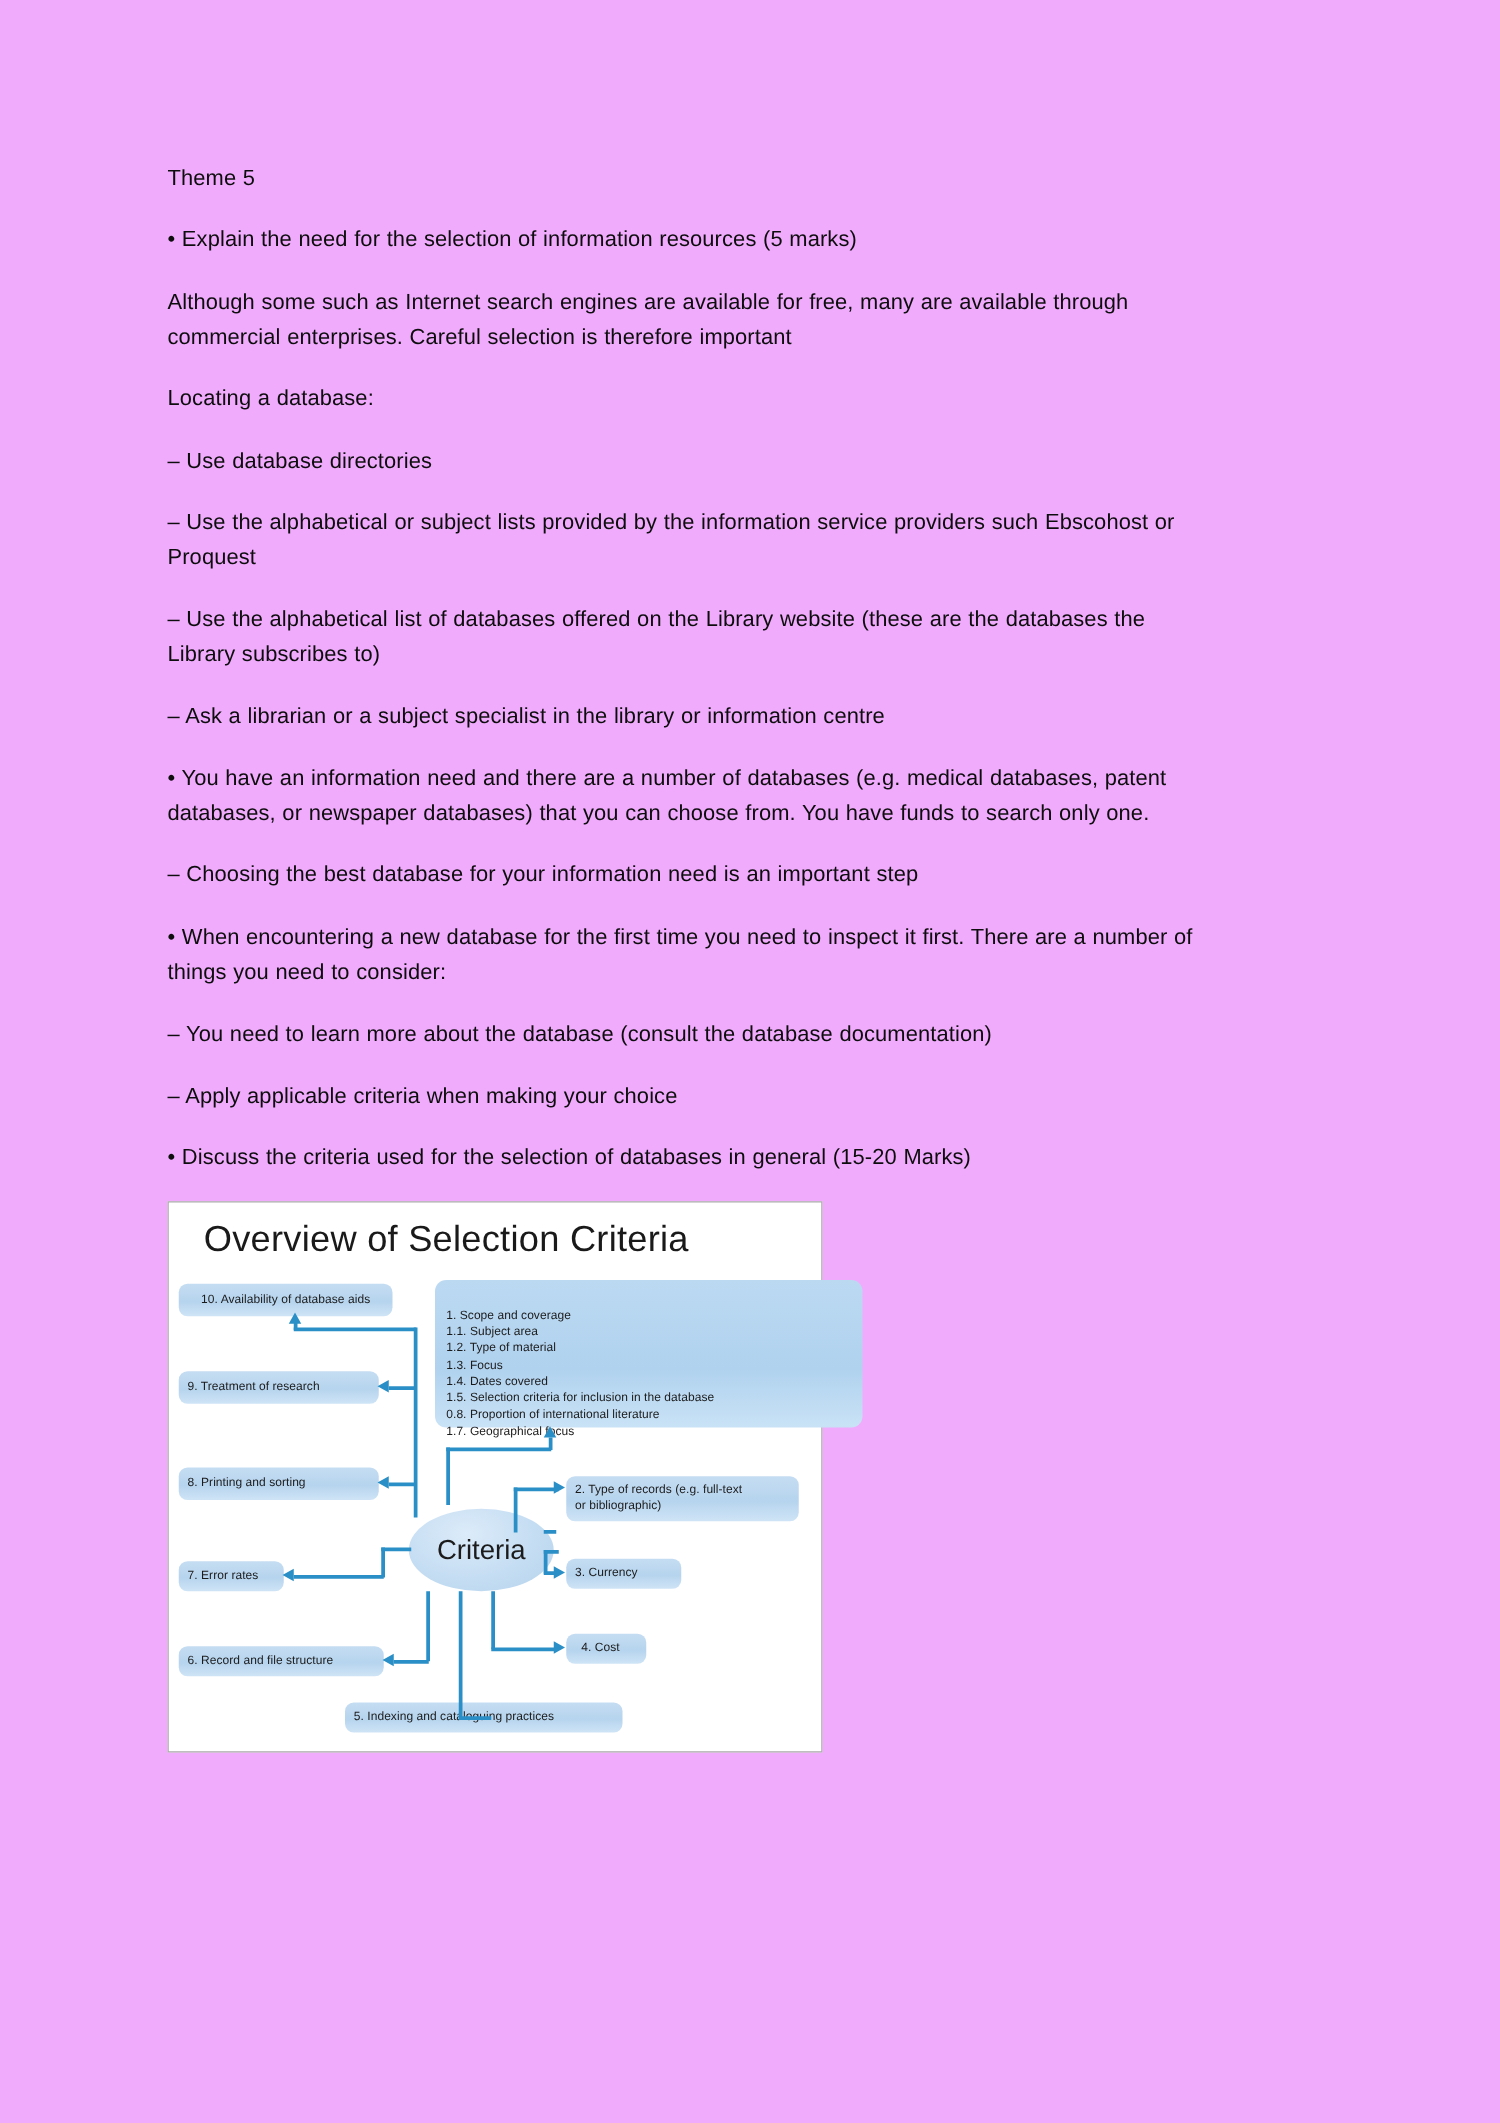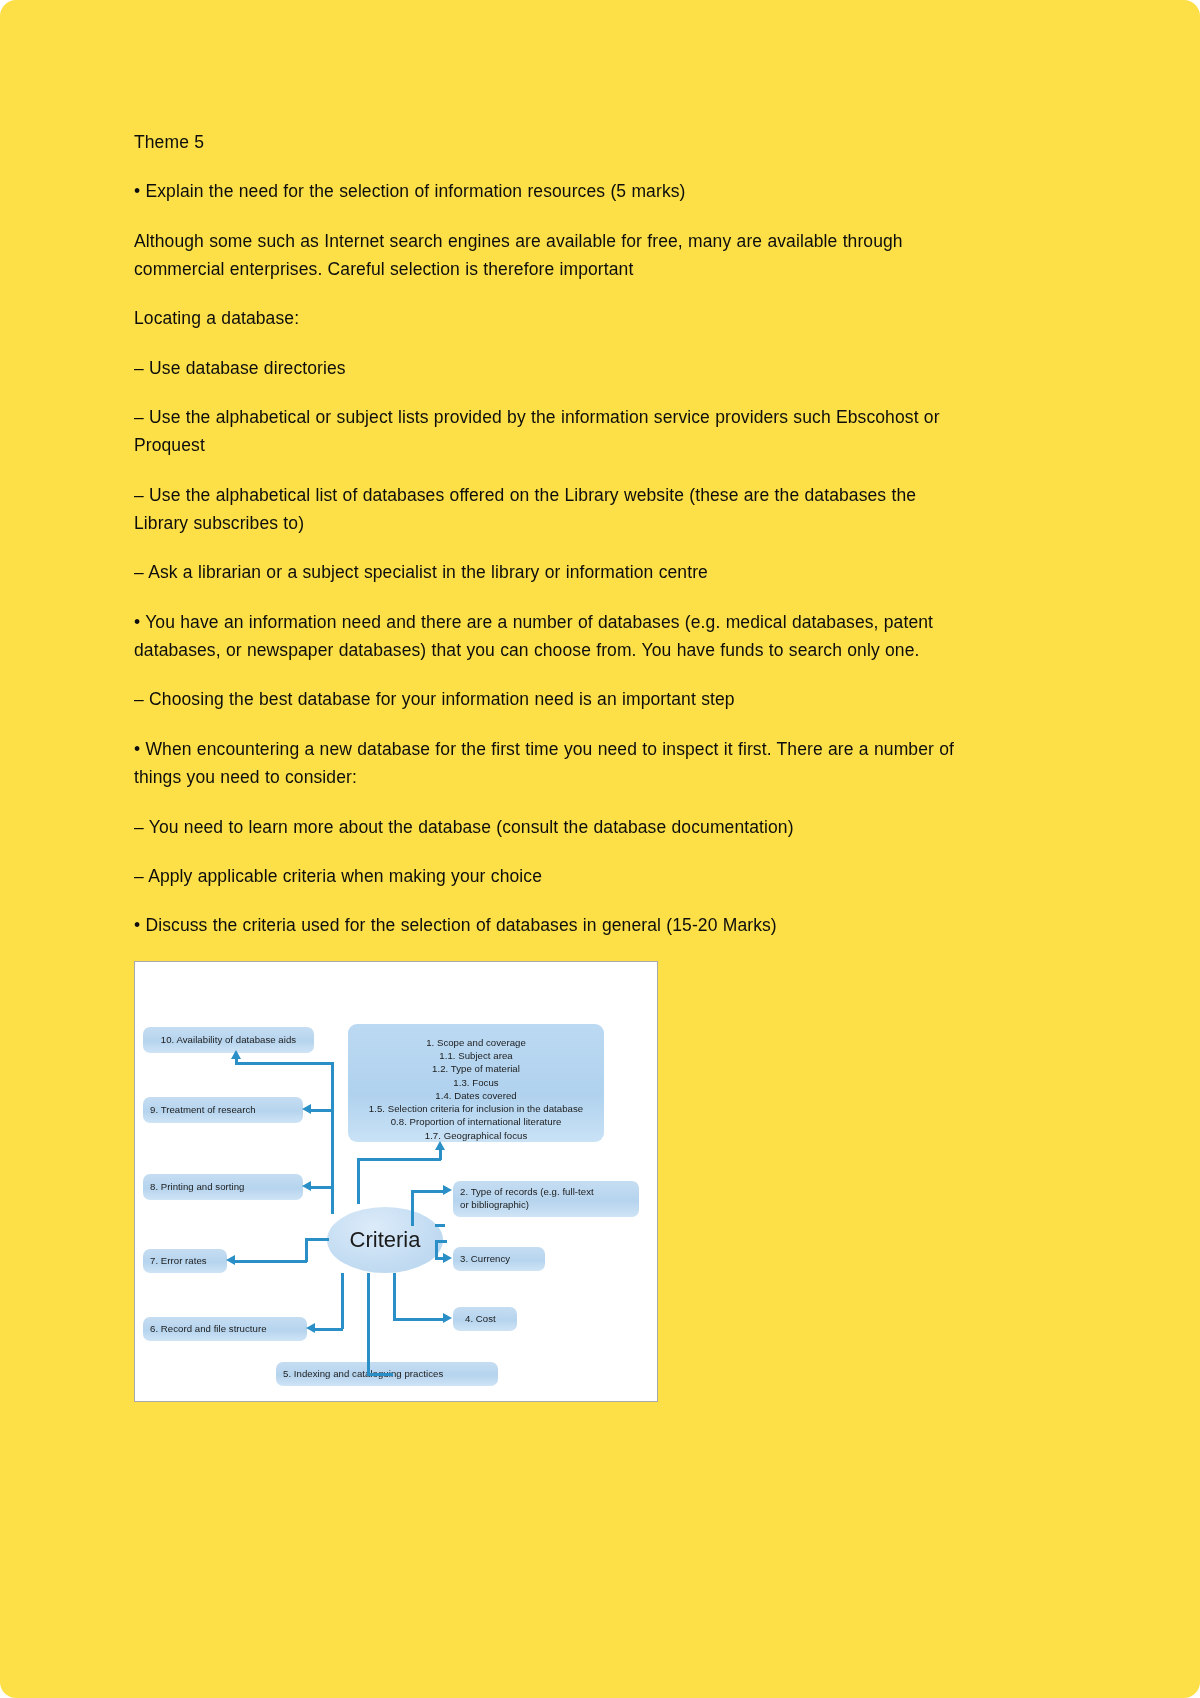--- a/index.html
+++ b/index.html
@@ -8,23 +8,22 @@
     background: #ffffff;
   }
   body {
     font-family: "Liberation Sans", sans-serif;
     color: #000000;
   }
   .page {
     position: relative;
     width: 1200px;
     height: 1698px;
-    background: #fde047;
+    background: #f0abfc;
     overflow: hidden;
-    border-radius: 16px;
   }
   .doc-body {
     position: absolute;
     left: 134px;
     top: 128px;
     width: 838px;
   }
   .para {
     font-size: 17.5px;
     line-height: 1.62;
@@ -124,20 +123,21 @@
     <p class="para">• You have an information need and there are a number of databases (e.g. medical databases, patent databases, or newspaper databases) that you can choose from. You have funds to search only one.</p>
     <p class="para">– Choosing the best database for your information need is an important step</p>
     <p class="para">• When encountering a new database for the first time you need to inspect it first. There are a number of things you need to consider:</p>
     <p class="para">– You need to learn more about the database (consult the database documentation)</p>
     <p class="para">– Apply applicable criteria when making your choice</p>
     <p class="para">• Discuss the criteria used for the selection of databases in general (15-20 Marks)</p>
   </div>
 
   <div class="figure">
 
+    <div class="fig-title">Overview of Selection Criteria</div>
 
     <div class="node" style="left:8px; top:65px; width:171px; height:26px; display:flex; align-items:center;justify-content:center;">
       <span class="node-line">10. Availability of database aids</span>
     </div>
 
     <div class="node" style="left:8px; top:135px; width:160px; height:26px; display:flex; align-items:center;">
       <span class="node-line">9. Treatment of research</span>
     </div>
 
     <div class="node" style="left:8px; top:212px; width:160px; height:26px; display:flex; align-items:center;">
@@ -162,21 +162,21 @@
 
     <div class="node" style="left:318px; top:285px; width:92px; height:24px; display:flex; align-items:center;">
       <span class="node-line">3. Currency</span>
     </div>
 
     <div class="node" style="left:318px; top:219px; width:186px; height:36px;">
       <span class="node-line">2. Type of records (e.g. full-text</span>
       <span class="node-line">or bibliographic)</span>
     </div>
 
-    <div class="node big" style="left:213px; top:62px; width:256px; height:118px; padding:12px 9px;text-align:center;">
+    <div class="node big" style="left:213px; top:62px; width:342px; height:118px; padding:22px 9px;">
       <span class="node-line">1. Scope and coverage</span>
       <span class="node-line">1.1. Subject area</span>
       <span class="node-line">1.2. Type of material</span>
       <span class="node-line">1.3. Focus</span>
       <span class="node-line">1.4. Dates covered</span>
       <span class="node-line">1.5. Selection criteria for inclusion in the database</span>
       <span class="node-line">0.8. Proportion of international literature</span>
       <span class="node-line">1.7. Geographical focus</span>
     </div>
 

